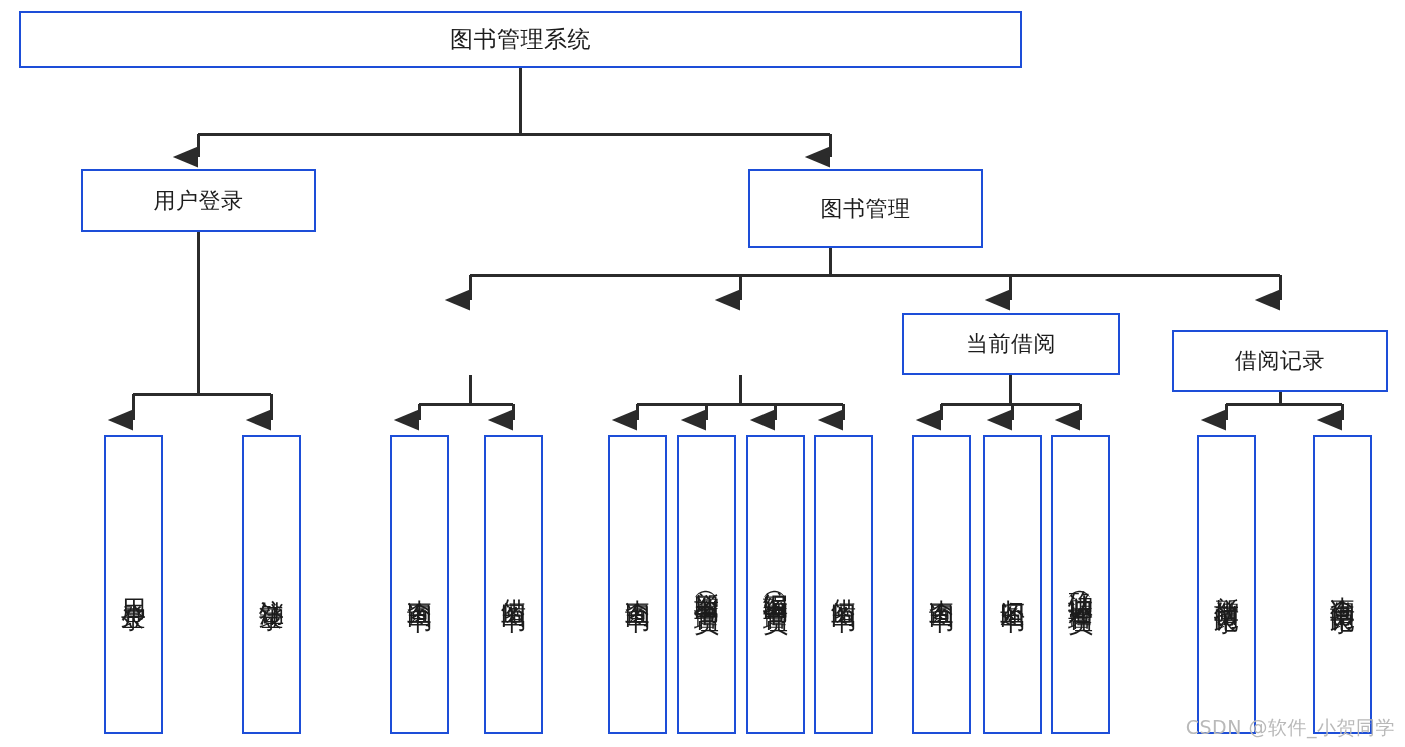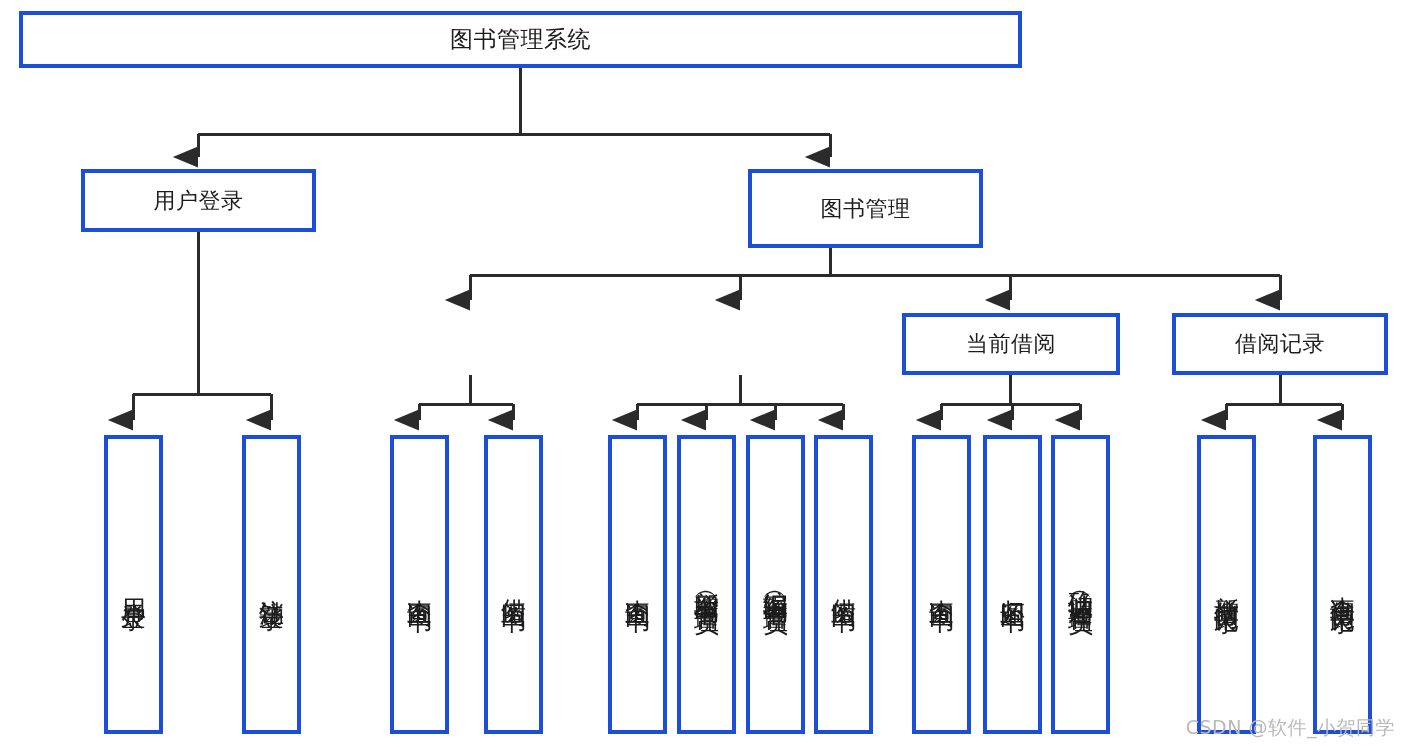--- a/index.html
+++ b/index.html
@@ -25,21 +25,21 @@
     top: 0;
     width: 1405px;
     height: 747px;
     pointer-events: none;
   }
   
   .node {
     position: absolute;
     box-sizing: border-box;
     background: #ffffff;
-    border: 4px solid #1d4ed8;
+    border: 2px solid #1d4ed8;
     display: flex;
     align-items: center;
     justify-content: center;
     color: #1c1c1c;
   }
   .node .label {
     display: block;
     line-height: 1.06;
     letter-spacing: 0.5px;
     white-space: pre;
@@ -150,21 +150,21 @@
   <div class="node horiz" style="left:748px; top:169px; width:235px; height:79px;">
     <span class="label">图书管理</span>
   </div>
 
 
 
   <div class="node horiz" style="left:902px; top:313px; width:218px; height:62px;">
     <span class="label">当前借阅</span>
   </div>
 
-  <div class="node horiz" style="left:1172px; top:313px; width:216px; height:62px;">
+  <div class="node horiz" style="left:1172px; top:330px; width:216px; height:62px;">
     <span class="label">借阅记录</span>
   </div>
 
   <div class="node vert" style="left:104px; top:435px; width:59px; height:299px;">
     <span class="label">用户登录</span>
   </div>
 
   <div class="node vert" style="left:242px; top:435px; width:59px; height:299px;">
     <span class="label">注销登录</span>
   </div>

